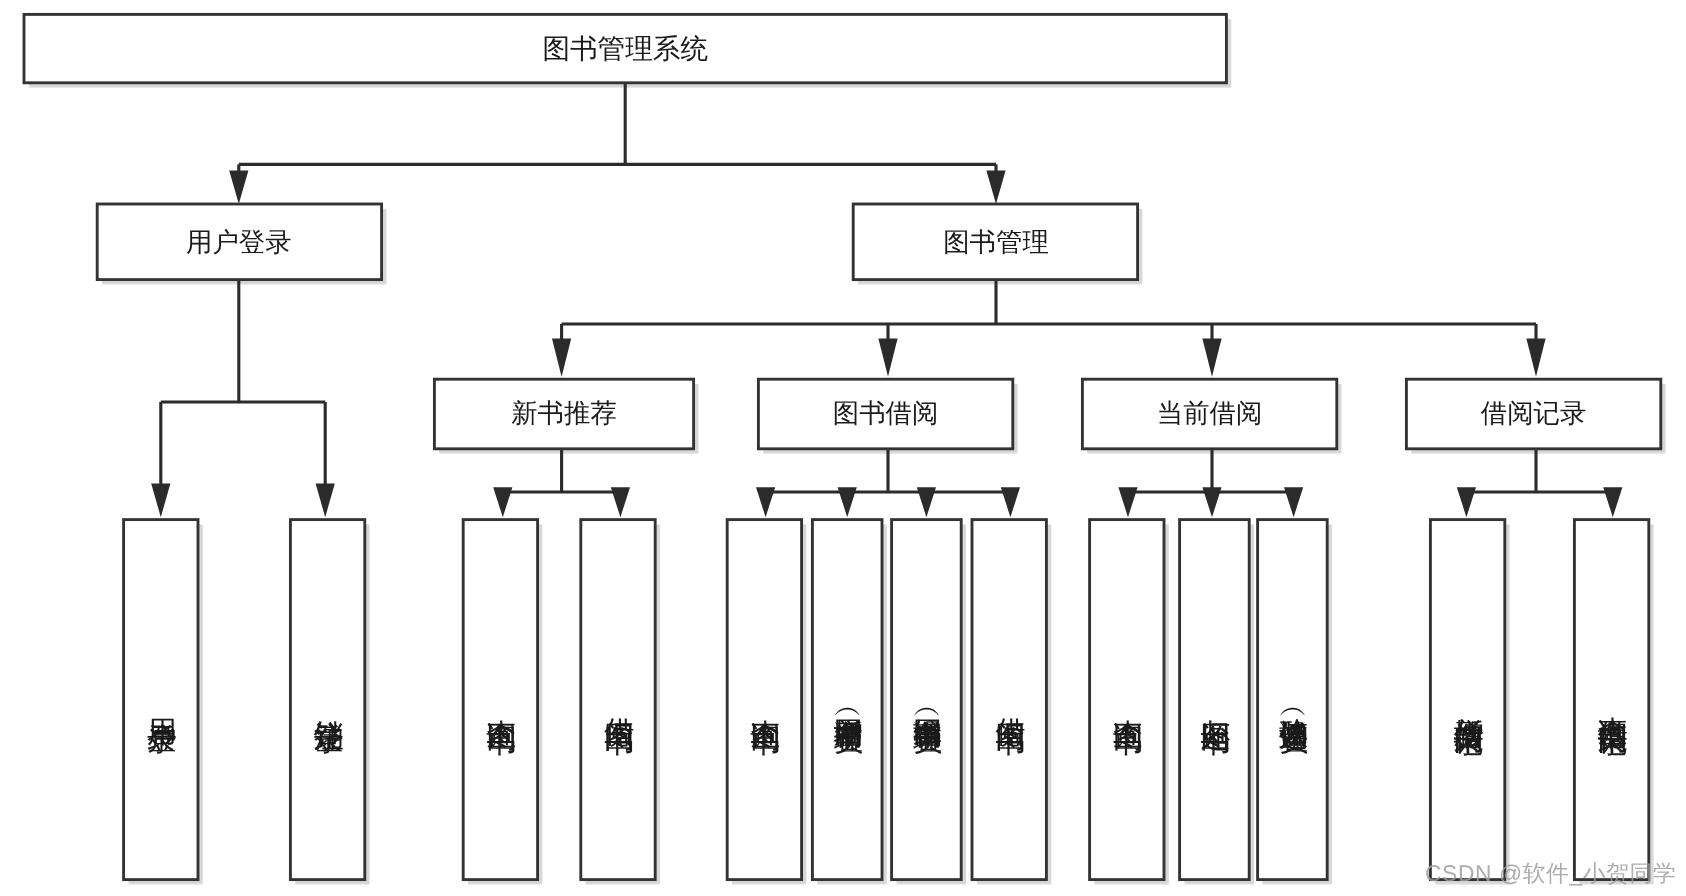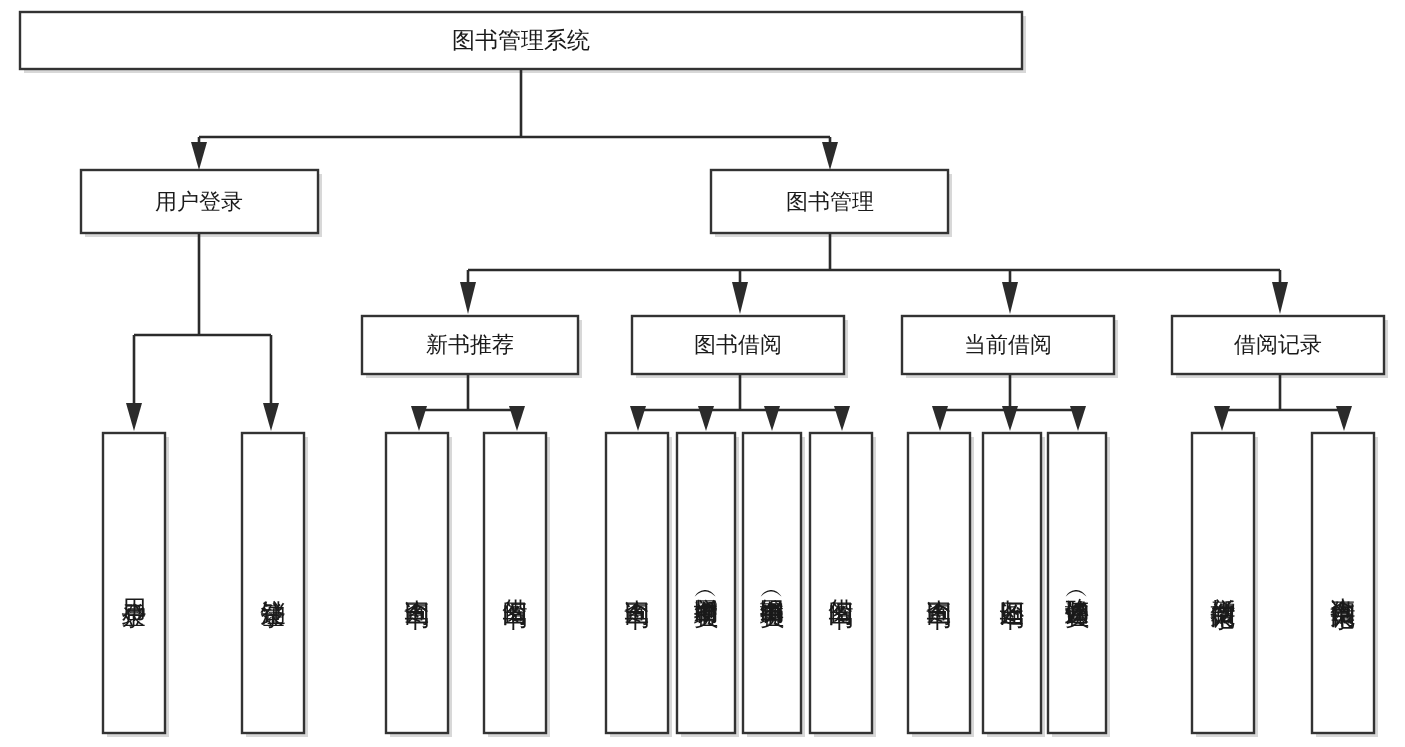--- a/index.html
+++ b/index.html
@@ -229,13 +229,14 @@
   <div class="leaf-label" style="left:743px;top:433px;width:58px;height:300px;font-size:24px;letter-spacing:1px;">编辑图书（管理员）</div>
   <div class="leaf-label" style="left:810px;top:433px;width:62px;height:300px;">借阅图书</div>
 
   <div class="leaf-label" style="left:908px;top:433px;width:62px;height:300px;">查询图书</div>
   <div class="leaf-label" style="left:983px;top:433px;width:58px;height:300px;">归还图书</div>
   <div class="leaf-label" style="left:1048px;top:433px;width:58px;height:300px;font-size:24px;letter-spacing:1px;">确认归还（管理员）</div>
 
   <div class="leaf-label" style="left:1192px;top:433px;width:62px;height:300px;">新增借阅记录</div>
   <div class="leaf-label" style="left:1312px;top:433px;width:62px;height:300px;">查询借阅记录</div>
 
+  <div class="watermark">CSDN @软件_小贺同学</div>
 </div>
 
 </body></html>

